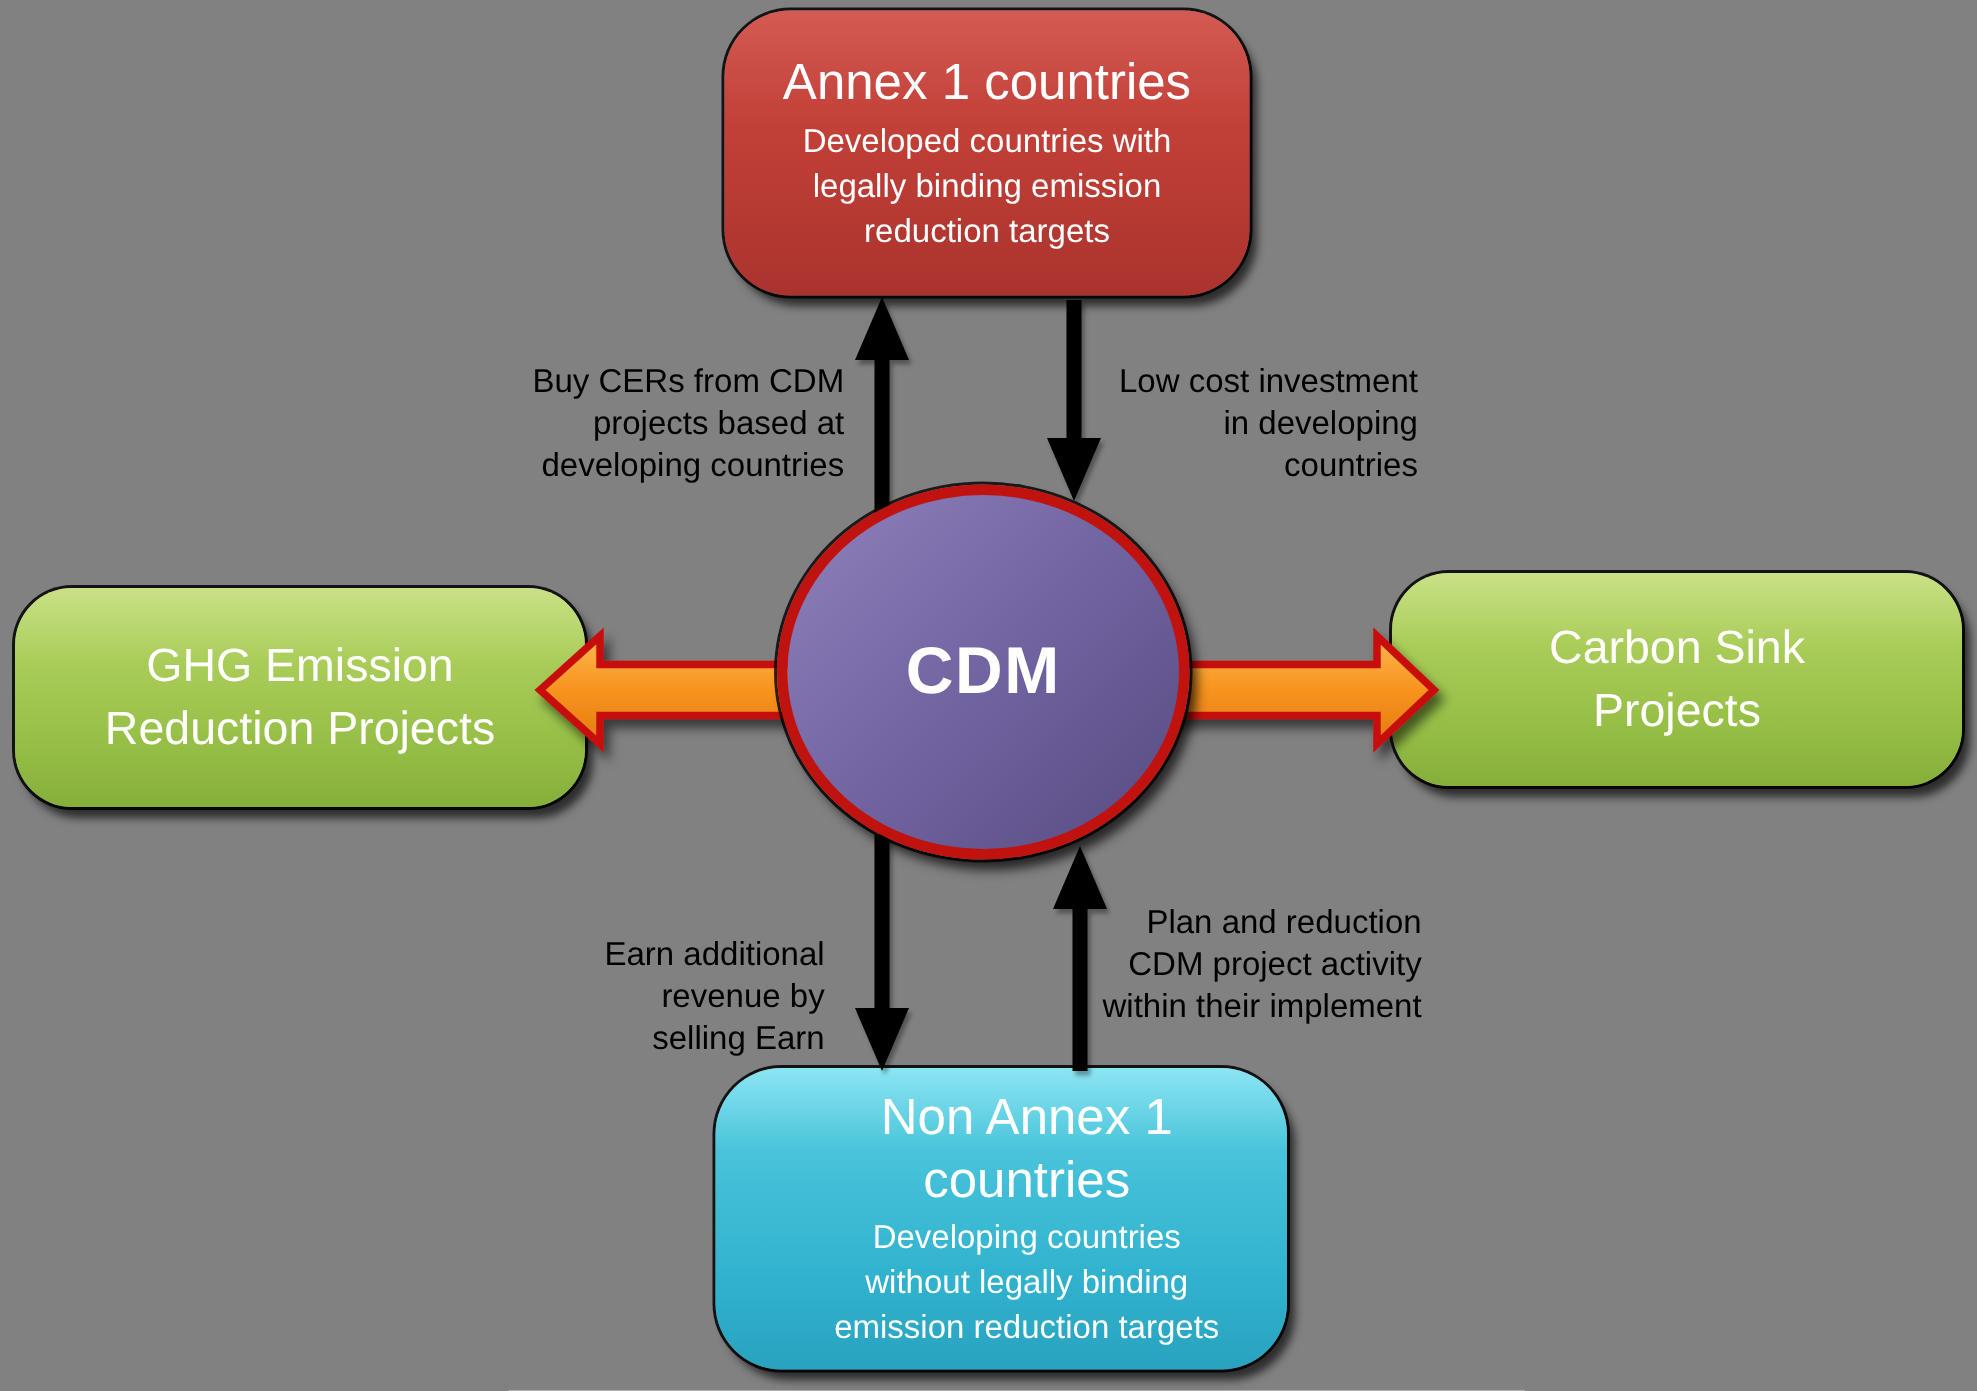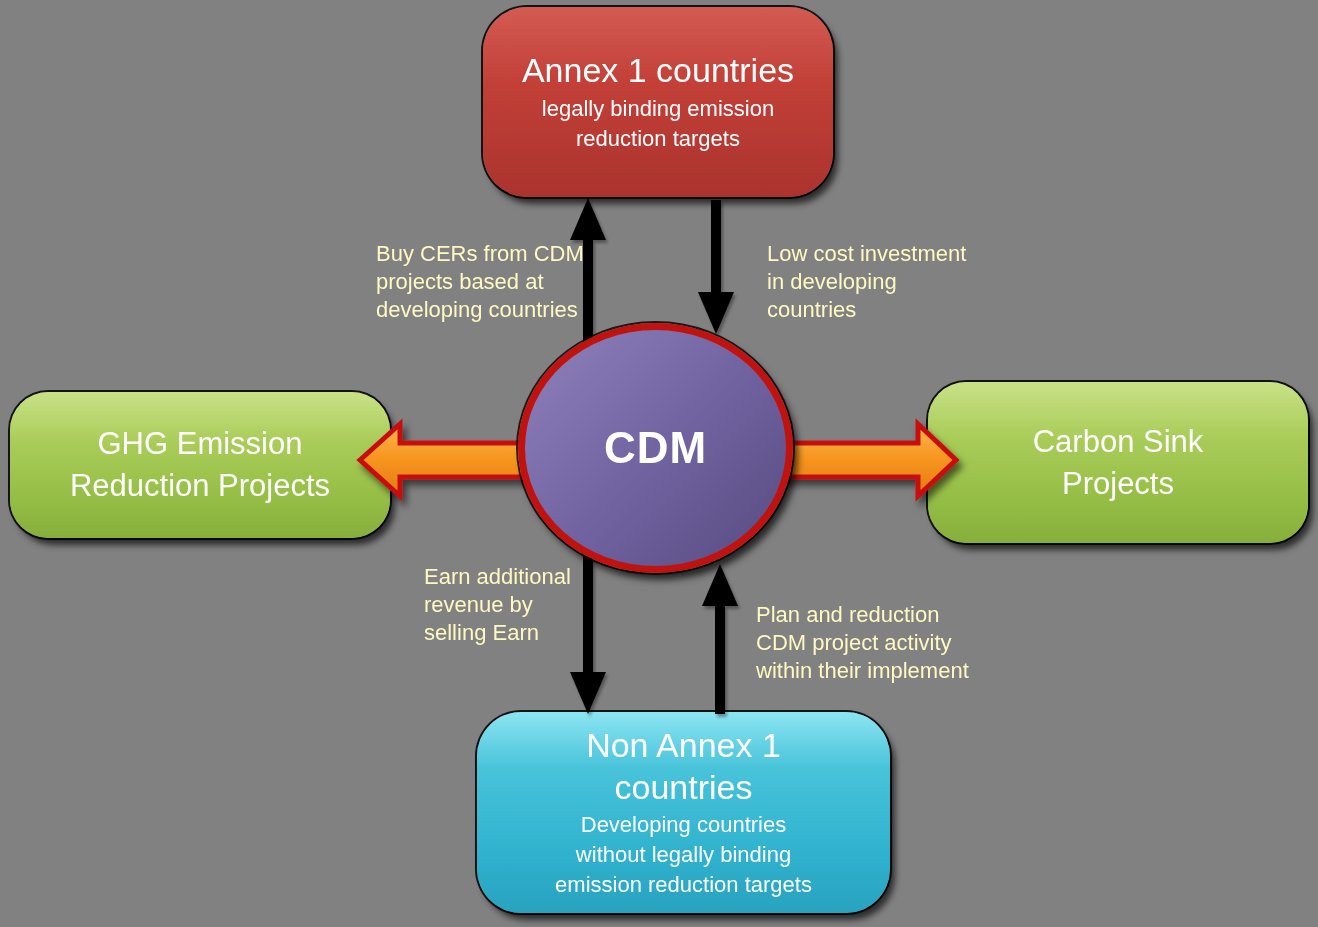--- a/index.html
+++ b/index.html
@@ -25,63 +25,64 @@
   .box-annex1{
     left:483px;top:7px;width:350px;height:190px;border-radius:44px;
     background:linear-gradient(180deg,#d35b53 0%,#c24038 40%,#ab332e 100%);
   }
   .box-ghg{
     left:10px;top:392px;width:380px;height:146px;border-radius:38px;
     background:linear-gradient(180deg,#c9e187 0%,#a9cc58 35%,#94bd45 75%,#86ae3b 100%);
   }
   .box-ghg .title,.box-carbon .title{font-size:31px;line-height:1.35;}
   .box-carbon{
-    left:928px;top:382px;width:380px;height:161px;border-radius:38px;
+    left:928px;top:382px;width:380px;height:142px;border-radius:38px;
     background:linear-gradient(180deg,#c9e187 0%,#a9cc58 35%,#94bd45 75%,#86ae3b 100%);
   }
   .box-nonannex1{
-    left:477px;top:712px;width:413px;height:201px;border-radius:44px;
+    left:477px;top:712px;width:347px;height:201px;border-radius:44px;
     background:linear-gradient(180deg,#8ce5f2 0%,#48c3da 28%,#30b2ce 70%,#28a2bf 100%);
+    padding-left:34px;
   }
   .ellipse-cdm{
     left:518px;top:323px;width:275px;height:250px;border-radius:50%;
     border:7px solid #c01310;
     background:linear-gradient(135deg,#8f81bb 0%,#7264a1 50%,#574b81 100%);
     box-shadow:0 0 0 2px rgba(0,0,0,0.8), 5px 7px 7px rgba(0,0,0,0.7);
     box-sizing:border-box;
     z-index:3;
   }
   .ellipse-cdm .title{font-size:44px;font-weight:700;letter-spacing:1px;}
 
   .arrows-layer{
     position:absolute;left:0;top:0;width:1318px;height:927px;
     z-index:2;pointer-events:none;
   }
 
   .edge-label{
     position:absolute;
-    color:#fef9c3;
+    color:#000000;
     font-size:22px;line-height:28px;
-    text-align:left;
+    text-align:right;
     z-index:4;
-    margin-left:21px;
   }
   .label-buy{left:355px;top:240px;}
   .label-lowcost{left:746px;top:240px;}
-  .label-earn{left:403px;top:563px;}
+  .label-earn{left:403px;top:622px;}
   .label-plan{left:735px;top:601px;}
 </style>
 </head>
 <body>
 
 <div class="canvas">
 
   <div class="node box-annex1">
     <div class="title">Annex 1 countries</div>
     <div class="subtitle">
+      <span class="line">Developed countries with</span>
       <span class="line">legally binding emission</span>
       <span class="line">reduction targets</span>
     </div>
   </div>
 
   <div class="node box-ghg">
     <div class="title">
       <span class="line">GHG Emission</span>
       <span class="line">Reduction Projects</span>
     </div>

